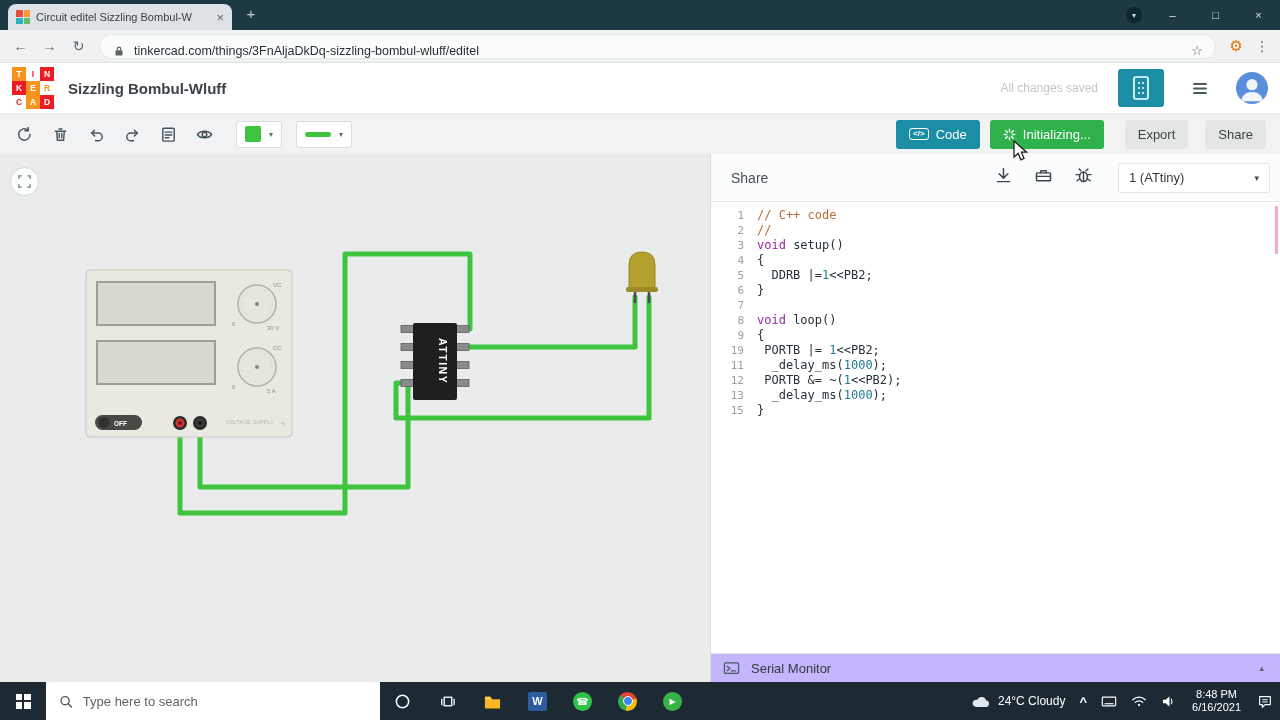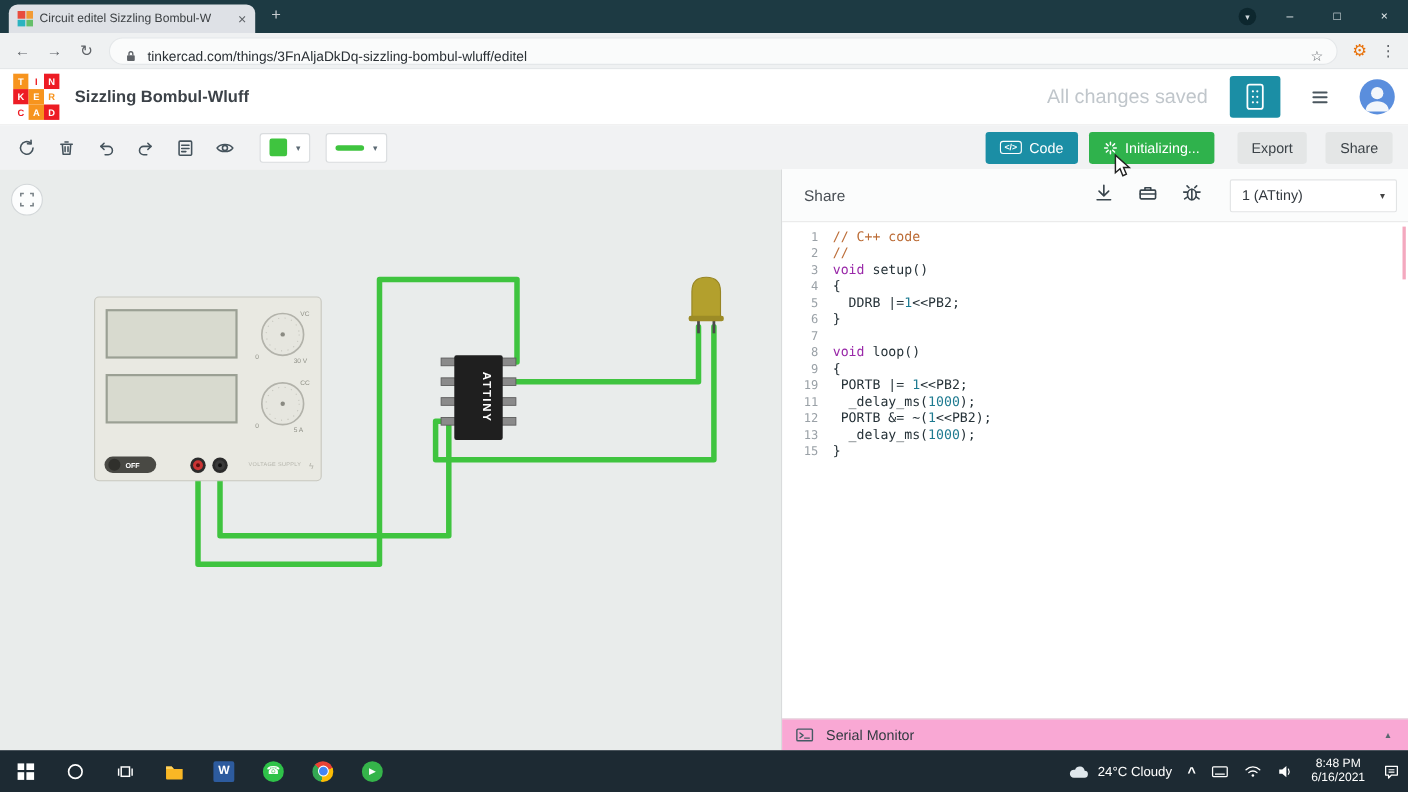--- a/index.html
+++ b/index.html
@@ -25,21 +25,21 @@
 #addressbar{flex:1;height:25px;border-radius:13px;background:#fafbfb;border:1px solid #e4e7e9;display:flex;align-items:flex-end;gap:8px;padding:0 12px;margin:0 6px}
 .url-text{font-size:12.5px;color:#2b3136;white-space:nowrap}
 .ab-star{margin-left:auto;font-size:13px;color:#5f6368}
 .ext-gear{width:28px;text-align:center;color:#e8710a;font-size:15px}
 .menu-dots{width:24px;text-align:center;color:#5f6368;font-size:14px}
 
 #appheader{position:absolute;top:63px;left:0;width:100%;height:51px;background:#fff;border-bottom:1px solid #ececec;display:flex;align-items:center;padding:0 12px;gap:14px}
 .logo{width:42px;height:42px;display:grid;grid-template-columns:repeat(3,1fr);grid-template-rows:repeat(3,1fr);flex:none}
 .logo span{display:flex;align-items:center;justify-content:center;font-size:8.5px;font-weight:bold}
 .doc-title{font-size:15px;font-weight:bold;color:#3c4248}
-.saved-status{margin-left:auto;font-size:18px;color:#c0c6cb;margin-right:6px}
+.saved-status{margin-left:auto;font-size:12px;color:#c0c6cb;margin-right:6px}
 .hdr-btn{height:38px;border-radius:3px;display:flex;align-items:center;justify-content:center;flex:none}
 .board-btn{width:46px;background:var(--accent)}
 .list-btn{width:44px;background:#fff}
 .avatar{width:32px;height:32px;border-radius:50%;background:#5a8edd;overflow:hidden;flex:none}
 
 #edittoolbar{position:absolute;top:114px;left:0;width:100%;height:40px;background:#f1f2f3;display:flex;align-items:center;padding:0 14px 0 6px}
 .tool{width:36px;height:40px;display:flex;align-items:center;justify-content:center}
 .tool svg{width:19px;height:19px;stroke:#45535c;fill:none;stroke-width:1.5;stroke-linecap:round;stroke-linejoin:round}
 .dd{height:27px;background:#fff;border:1px solid #d9dcde;border-radius:3px;display:flex;align-items:center;gap:8px;padding:0 8px;margin-left:14px}
 .swatch{width:16px;height:16px;border-radius:2px;background:var(--wire)}
@@ -71,21 +71,21 @@
 .board-dd{width:152px;height:30px;border:1px solid #e2e4e5;background:#fff;border-radius:2px;display:flex;align-items:center;padding:0 10px;font-size:13px;color:#33393f}
 .board-dd .caret{margin-left:auto;font-size:9px;color:#444}
 .cp-code{flex:1;position:relative;padding-top:6px;font-family:"DejaVu Sans Mono","Liberation Mono",monospace;overflow:hidden}
 .code-row{display:flex;height:15px;line-height:15px}
 .ln{width:33px;text-align:right;font-size:11px;color:#9aa1a7;flex:none}
 .lc{padding-left:13px;font-size:12px;color:#263238;white-space:pre}
 .tok-comment{color:#bb6b35}
 .tok-kw{color:#9928a8}
 .tok-num{color:#1d7a90}
 .scroll-marker{position:absolute;right:2px;top:4px;width:3px;height:48px;background:#f4a9bf}
-.cp-serial{flex:none;height:29px;border-top:1px solid #e4e4e4;background:#f9a8d4;display:flex;align-items:center;gap:11px;padding:0 12px}
+.cp-serial{flex:none;height:29px;border-top:1px solid #e4e4e4;background:#c4b5fd;display:flex;align-items:center;gap:11px;padding:0 12px}
 .serial-label{font-size:13px;color:#323a41}
 .serial-caret{margin-left:auto;font-size:9px;color:#5a6770;padding-right:4px}
 
 #taskbar{position:absolute;left:0;top:682px;width:100%;height:38px;background:var(--taskbar);display:flex;align-items:stretch;color:#fff}
 .tb-start{width:46px;display:flex;align-items:center;justify-content:center}
 .win-logo{width:15px;height:15px;display:grid;grid-template-columns:1fr 1fr;gap:1.5px}
 .win-logo b{background:#fff}
 .tb-search{width:334px;background:#fff;display:flex;align-items:center;gap:10px;padding:0 13px}
 .tb-search input{border:none;outline:none;font-size:13px;width:100%;background:transparent;font-family:inherit;color:#3c4043}
 .tb-search input::placeholder{color:#5f6368;opacity:1}
@@ -418,20 +418,27 @@
 
 <div id="taskbar">
   <span class="tb-start">
     <span class="win-logo">
         <b></b>
         <b></b>
         <b></b>
         <b></b>
       </span>
   </span>
+  <div class="tb-search">
+    <svg width="15" height="15" viewBox="0 0 17 17">
+      <circle cx="7.5" cy="7.5" r="5" fill="none" stroke="#51575c" stroke-width="1.7"></circle>
+      <path d="M11.3,11.3 L15.3,15.3" stroke="#51575c" stroke-width="1.7" stroke-linecap="round"></path>
+    </svg>
+    <input type="text" placeholder="Type here to search" style="">
+  </div>
   <span class="tb-btn">
     <svg width="17" height="17" viewBox="0 0 18 18">
       <circle cx="9" cy="9" r="6.5" fill="none" stroke="#fff" stroke-width="1.6"></circle>
     </svg>
   </span>
   <span class="tb-btn">
     <svg width="17" height="17" viewBox="0 0 18 18">
       <rect x="5.5" y="4.5" width="8" height="9" fill="none" stroke="#fff" stroke-width="1.4"></rect>
       <path d="M3,6 V13 M16,6 V13" stroke="#fff" stroke-width="1.4"></path>
     </svg>

